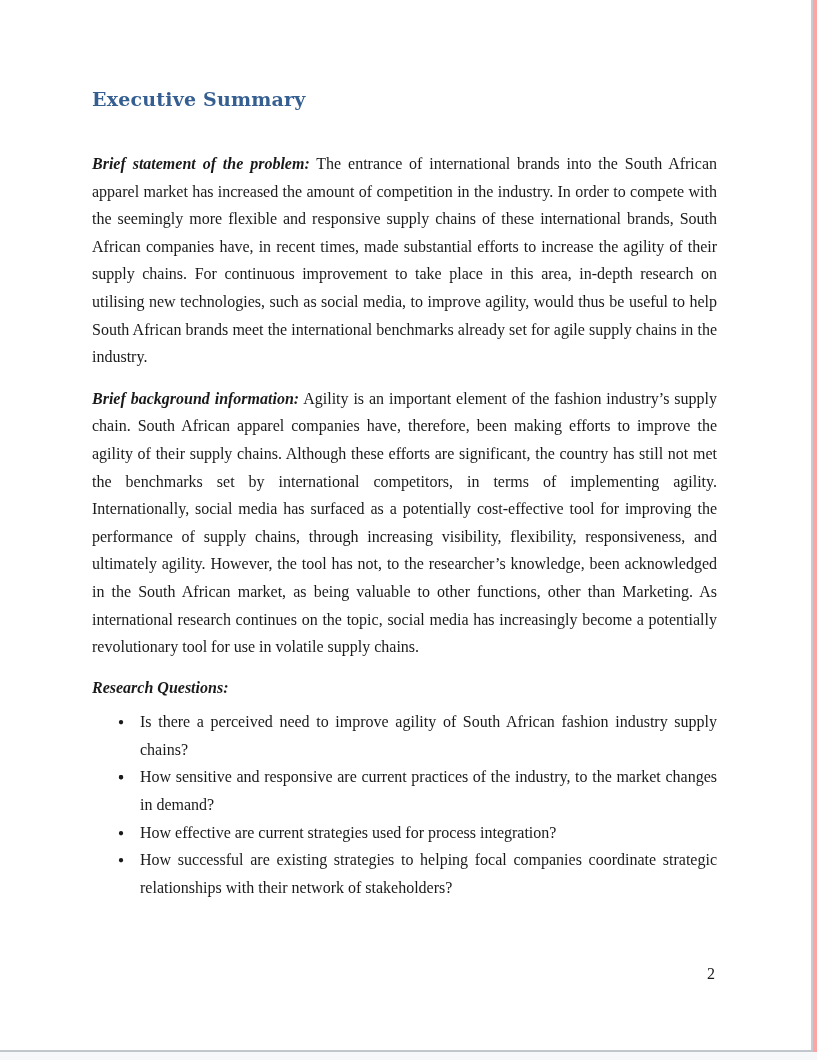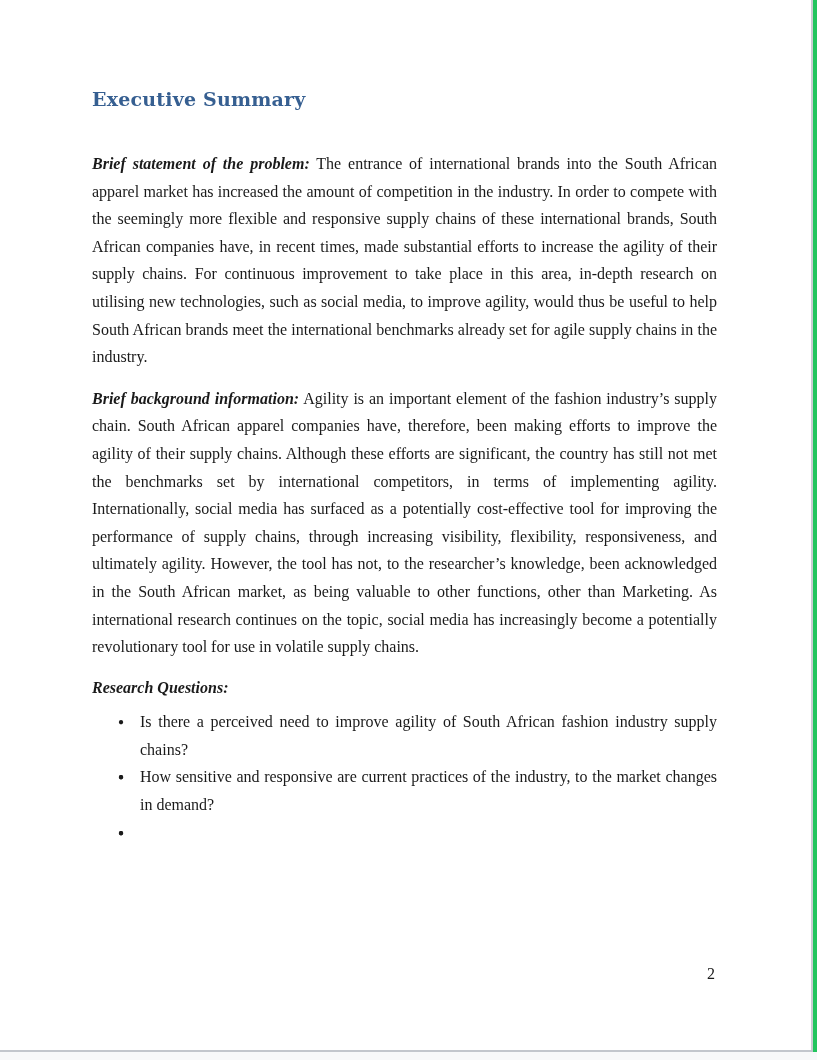--- a/index.html
+++ b/index.html
@@ -6,21 +6,21 @@
     margin: 0;
     padding: 0;
     background: #ffffff;
     font-family: "Liberation Serif", "DejaVu Serif", serif;
   }
   .viewer {
     position: relative;
     width: 817px;
     height: 1060px;
     overflow: hidden;
-    background: #22c55e;
+    background: #fca5a5;
   }
   .page {
     position: absolute;
     left: 0;
     top: 0;
     width: 811px;
     height: 1050px;
     background: #ffffff;
   }
   .page-edge-right {
@@ -127,22 +127,22 @@
       <p class="body-para first"><span class="lead-in">Brief statement of the problem:</span><span> The entrance of international brands into the South African apparel market has increased the amount of competition in the industry. In order to compete with the seemingly more flexible and responsive supply chains of these international brands, South African companies have, in recent times, made substantial efforts to increase the agility of their supply chains. For continuous improvement to take place in this area, in-depth research on utilising new technologies, such as social media, to improve agility, would thus be useful to help South African brands meet the international benchmarks already set for agile supply chains in the industry.</span></p>
 
       <p class="body-para"><span class="lead-in">Brief background information:</span><span> Agility is an important element of the fashion industry’s supply chain. South African apparel companies have, therefore, been making efforts to improve the agility of their supply chains. Although these efforts are significant, the country has still not met the benchmarks set by international competitors, in terms of implementing agility. Internationally, social media has surfaced as a potentially cost-effective tool for improving the performance of supply chains, through increasing visibility, flexibility, responsiveness, and ultimately agility. However, the tool has not, to the researcher’s knowledge, been acknowledged in the South African market, as being valuable to other functions, other than Marketing. As international research continues on the topic, social media has increasingly become a potentially revolutionary tool for use in volatile supply chains.</span></p>
 
       <p class="rq-heading">Research Questions:</p>
 
       <ul class="rq-list">
         <li><span class="bullet-glyph">●</span><span>Is there a perceived need to improve agility of South African fashion industry supply chains?</span></li>
         <li><span class="bullet-glyph">●</span></li>
         <li><span class="bullet-glyph">●</span><span>How sensitive and responsive are current practices of the industry, to the market changes in demand?</span></li>
-        <li><span class="bullet-glyph">●</span></li>
-        <li><span class="bullet-glyph">●</span></li>
+        <li><span class="bullet-glyph">●</span><span>How effective are current strategies used for process integration?</span></li>
+        <li><span class="bullet-glyph">●</span><span>How successful are existing strategies to helping focal companies coordinate strategic relationships with their network of stakeholders?</span></li>
       </ul>
 
     </div>
 
     <div class="page-number">2</div>
   </div>
 
   <div class="page-edge-right"></div>
   <div class="page-edge-bottom"></div>
   <div class="below-strip"></div>

